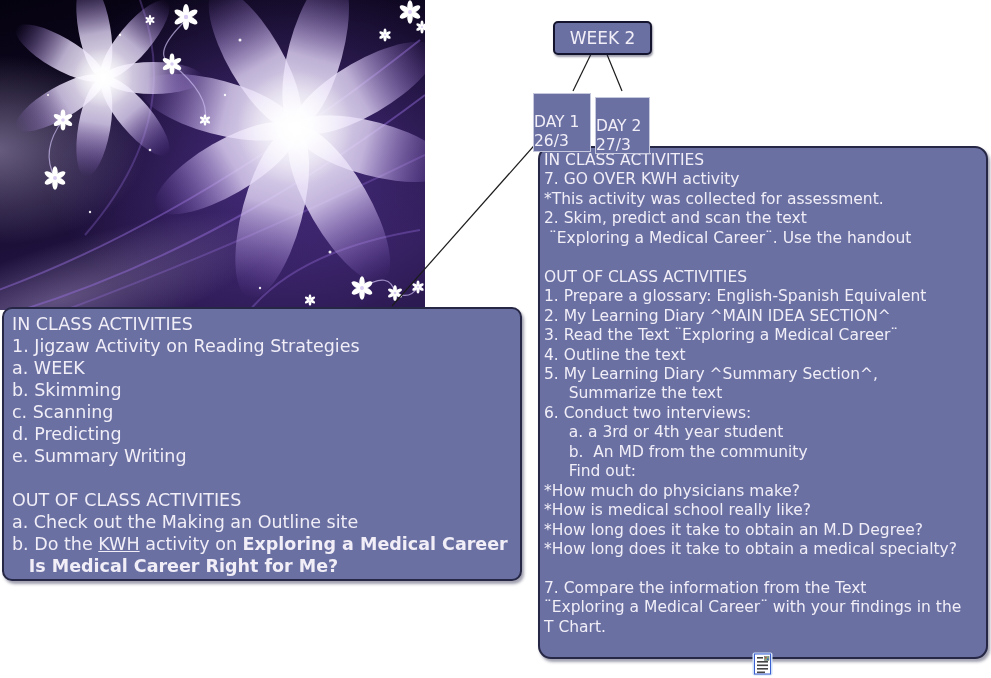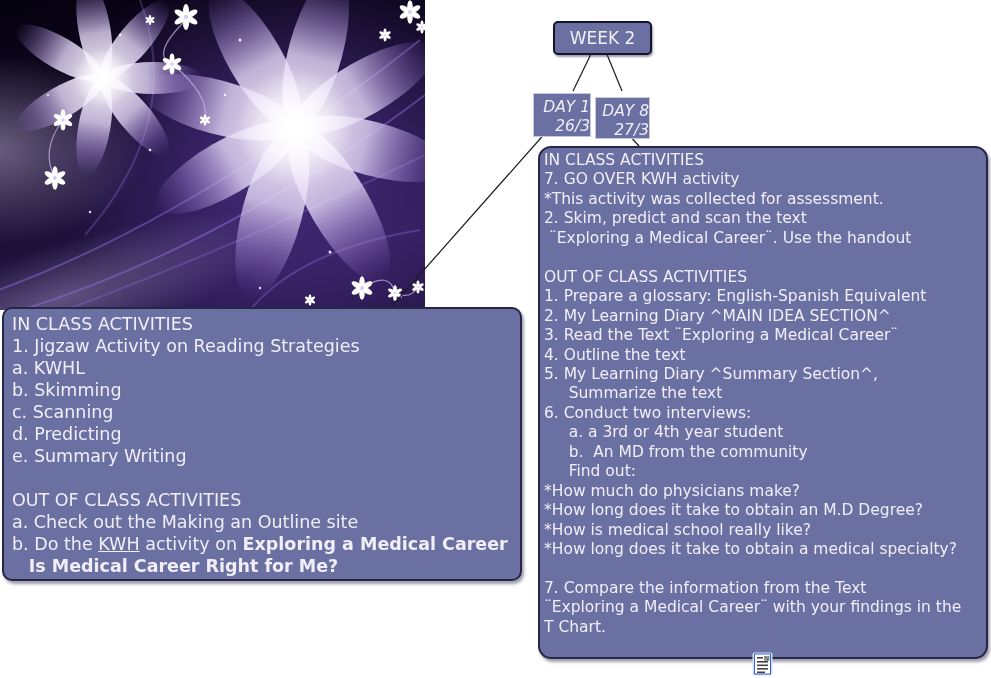--- a/index.html
+++ b/index.html
@@ -12,21 +12,21 @@
   
   .connectors{position:absolute;left:0;top:0;width:991px;height:678px;z-index:2;pointer-events:none;}
 
   
   .week-badge{position:absolute;left:553px;top:21px;width:95px;height:30px;z-index:4;
     background:var(--panel-fill,#6a70a2);border:2px solid var(--week-border,#14142e);
     border-radius:5px;color:var(--text,#f1eef8);font-size:17px;display:flex;
     align-items:center;justify-content:center;box-shadow:1px 2px 2px rgba(40,40,70,.45);}
   .day-badge{position:absolute;z-index:4;background:var(--panel-fill,#6a70a2);
     border:1px solid var(--day-border,#c6c8de);color:var(--text,#f1eef8);
-    font-size:15.5px;line-height:18.5px;text-align:right;padding-top:4px;font-style:italic;}
+    font-size:15.5px;line-height:18.5px;text-align:left;padding-top:19px;}
   .day1{left:533px;top:93px;width:56px;height:38px;}
   .day2{left:595px;top:97px;width:53px;height:36px;}
 
   
   .panel{position:absolute;z-index:3;background:var(--panel-fill,#6a70a2);
     border:2px solid var(--panel-border,#262645);color:var(--text,#f1eef8);
     box-shadow:2px 3px 3px rgba(44,44,80,.45);overflow:hidden;}
   .panel .line{white-space:pre;}
   .panel .line.center{}
   .panel-left{left:2px;top:307px;width:520px;height:274px;border-radius:10px;
@@ -163,28 +163,28 @@
 
   <div class="week-badge">
     <span>WEEK 2</span>
   </div>
 
   <div class="day-badge day1">
     <div>DAY 1</div>
     <div>26/3</div>
   </div>
   <div class="day-badge day2">
-    <div>DAY 8</div>
+    <div>DAY 2</div>
     <div>27/3</div>
   </div>
 
   <div class="panel panel-left">
       <div class="line center"><span>IN CLASS ACTIVITIES</span></div>
       <div class="line"><span>1. Jigzaw Activity on Reading Strategies</span></div>
-      <div class="line"><span>a. KWHL</span></div>
+      <div class="line"><span>a. WEEK</span></div>
       <div class="line"><span>b. Skimming</span></div>
       <div class="line"><span>c. Scanning</span></div>
       <div class="line"><span>d. Predicting</span></div>
       <div class="line"><span>e. Summary Writing</span></div>
       <div class="line">&nbsp;</div>
       <div class="line center"><span>OUT OF CLASS ACTIVITIES</span></div>
       <div class="line"><span>a. Check out the Making an Outline site</span></div>
       <div class="line"><span>b. Do the </span><span style="text-decoration: underline; margin-top: 44px;">KWH</span><span> activity on </span><span style="font-weight: bold; text-align: center;">Exploring a Medical Career</span></div>
       <div class="line"><span>   </span><span style="font-weight: bold;">Is Medical Career Right for Me?</span></div>
     </div>
@@ -201,22 +201,22 @@
       <div class="line"><span>2. My Learning Diary ^MAIN IDEA SECTION^</span></div>
       <div class="line"><span>3. Read the Text ¨Exploring a Medical Career¨</span></div>
       <div class="line"><span>4. Outline the text</span></div>
       <div class="line"><span>5. My Learning Diary ^Summary Section^,</span></div>
       <div class="line"><span>     Summarize the text</span></div>
       <div class="line"><span>6. Conduct two interviews:</span></div>
       <div class="line"><span>     a. a 3rd or 4th year student</span></div>
       <div class="line"><span>     b.  An MD from the community</span></div>
       <div class="line"><span>     Find out:</span></div>
       <div class="line"><span>*How much do physicians make?</span></div>
+      <div class="line"><span>*How is medical school really like?</span></div>
       <div class="line"><span>*How long does it take to obtain an M.D Degree?</span></div>
-      <div class="line"><span>*How is medical school really like?</span></div>
       <div class="line"><span>*How long does it take to obtain a medical specialty?</span></div>
       <div class="line">&nbsp;</div>
       <div class="line"><span>7. Compare the information from the Text</span></div>
       <div class="line"><span>¨Exploring a Medical Career¨ with your findings in the</span></div>
       <div class="line"><span>T Chart.</span></div>
     </div>
 
   <div class="embed-icon">
     <svg width="21" height="24" viewBox="0 0 21 24">
       <rect x="0.5" y="0.5" width="20" height="23" rx="2" fill="#cfe0f8"></rect>

